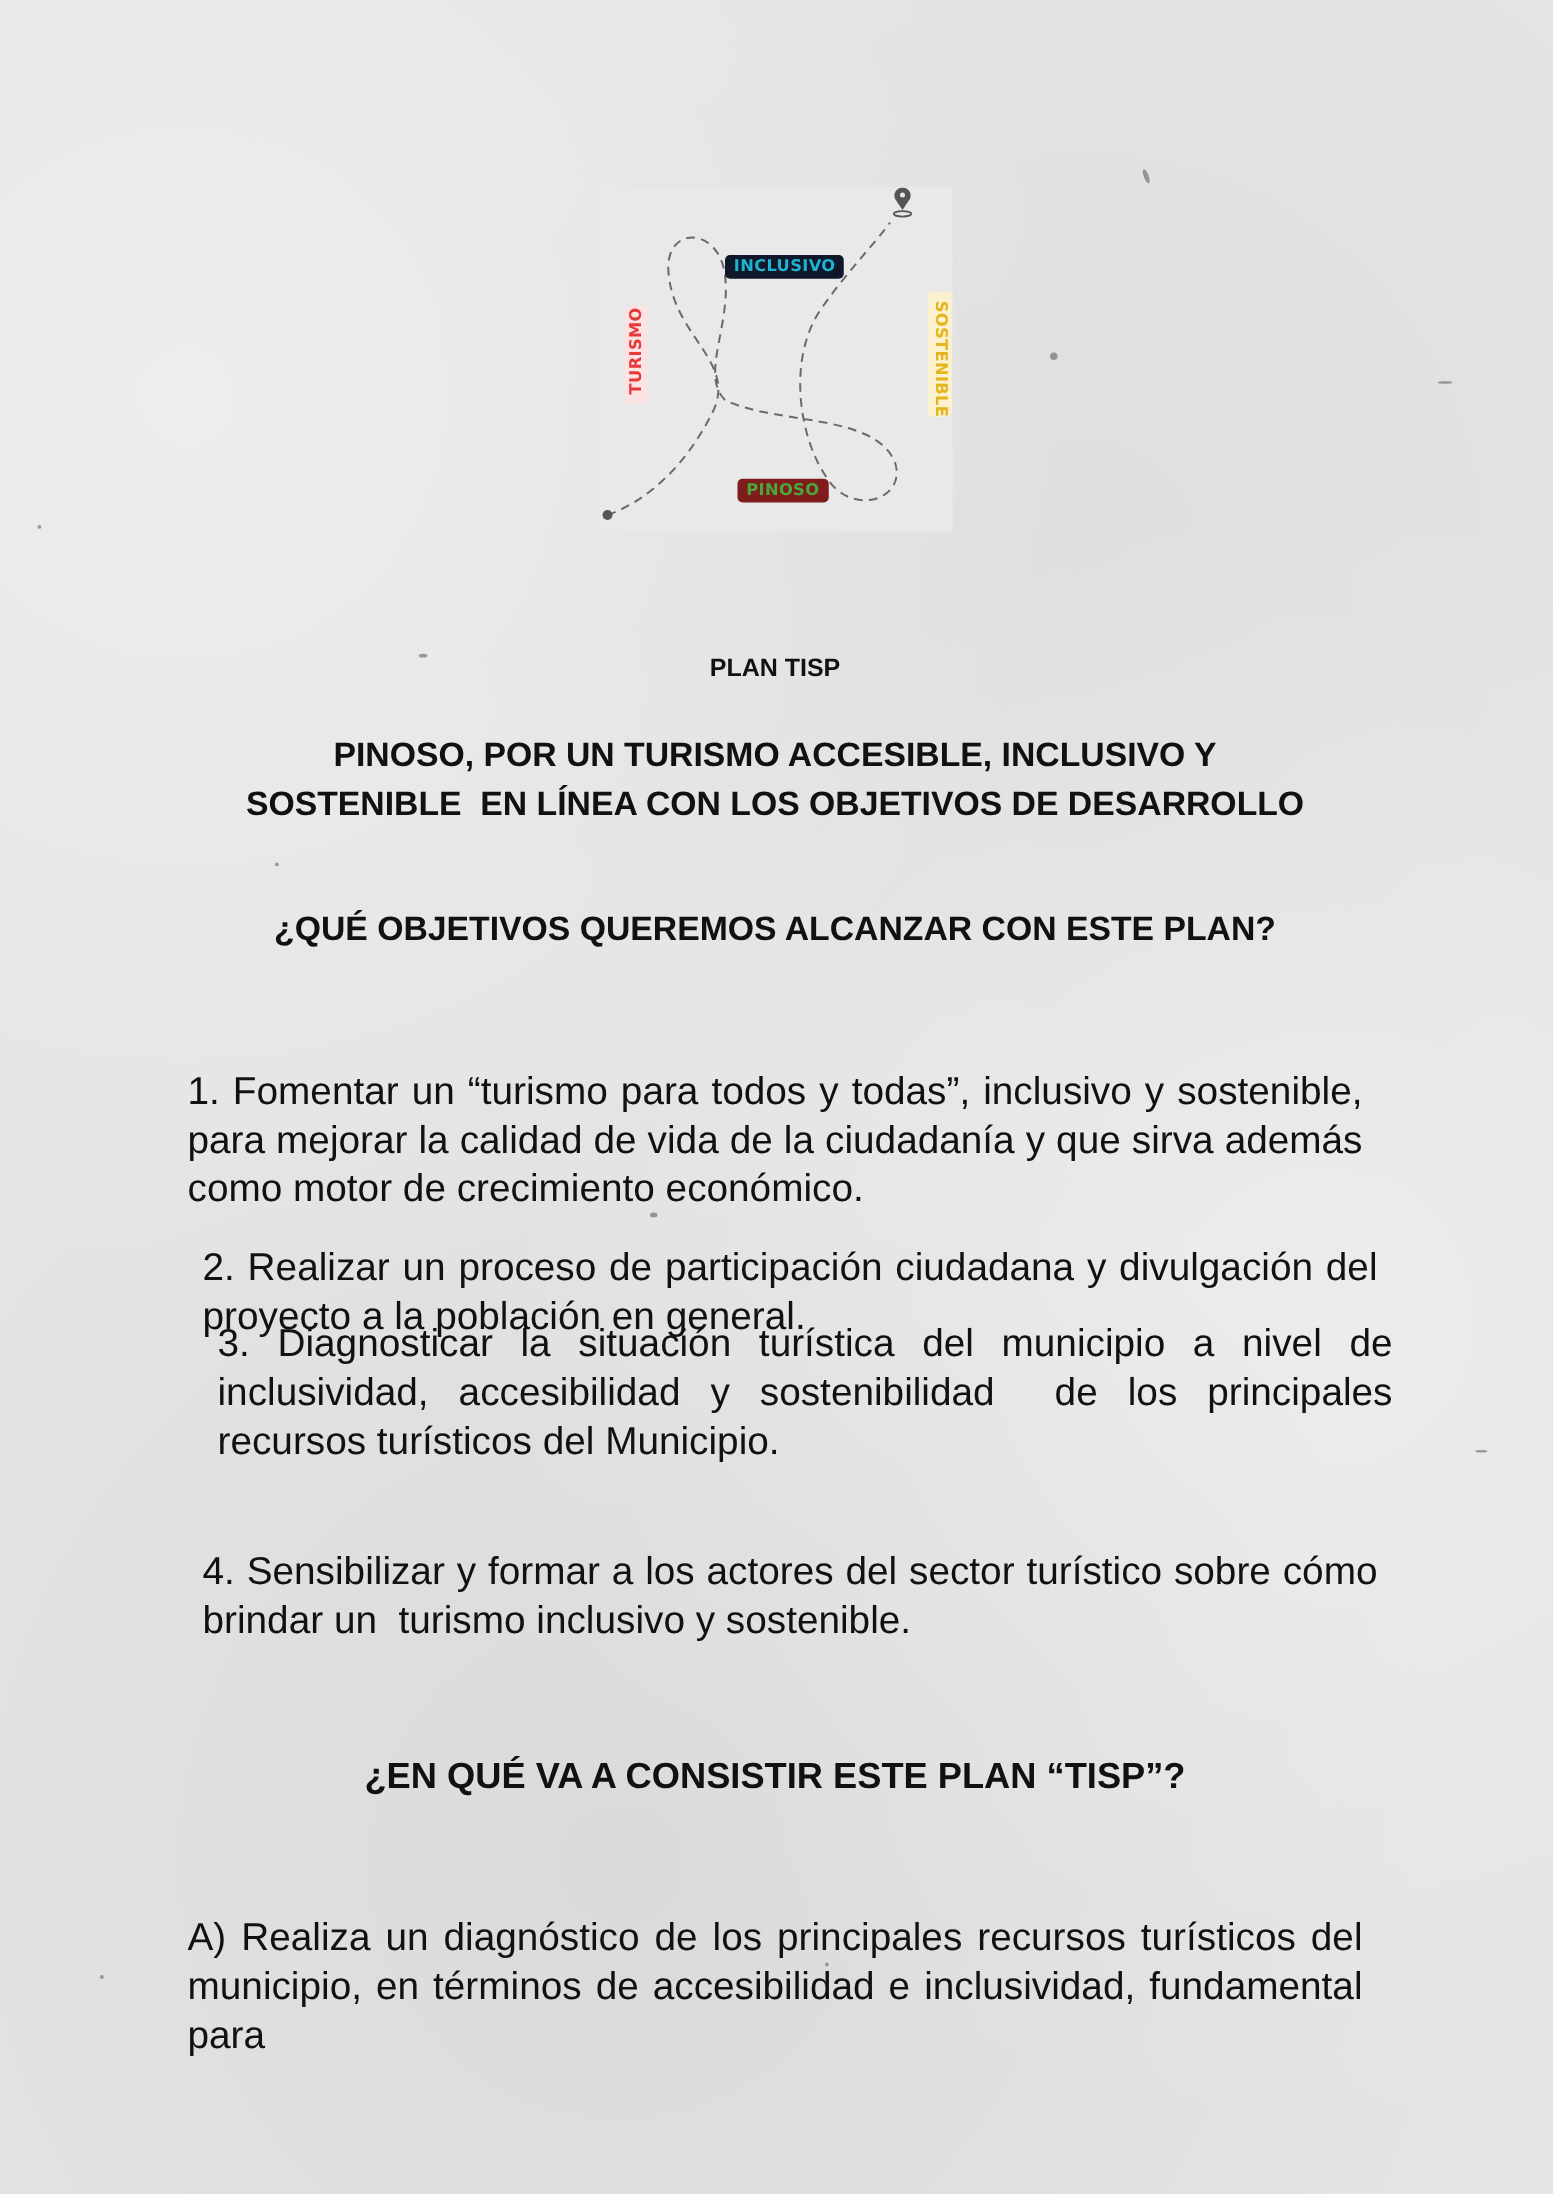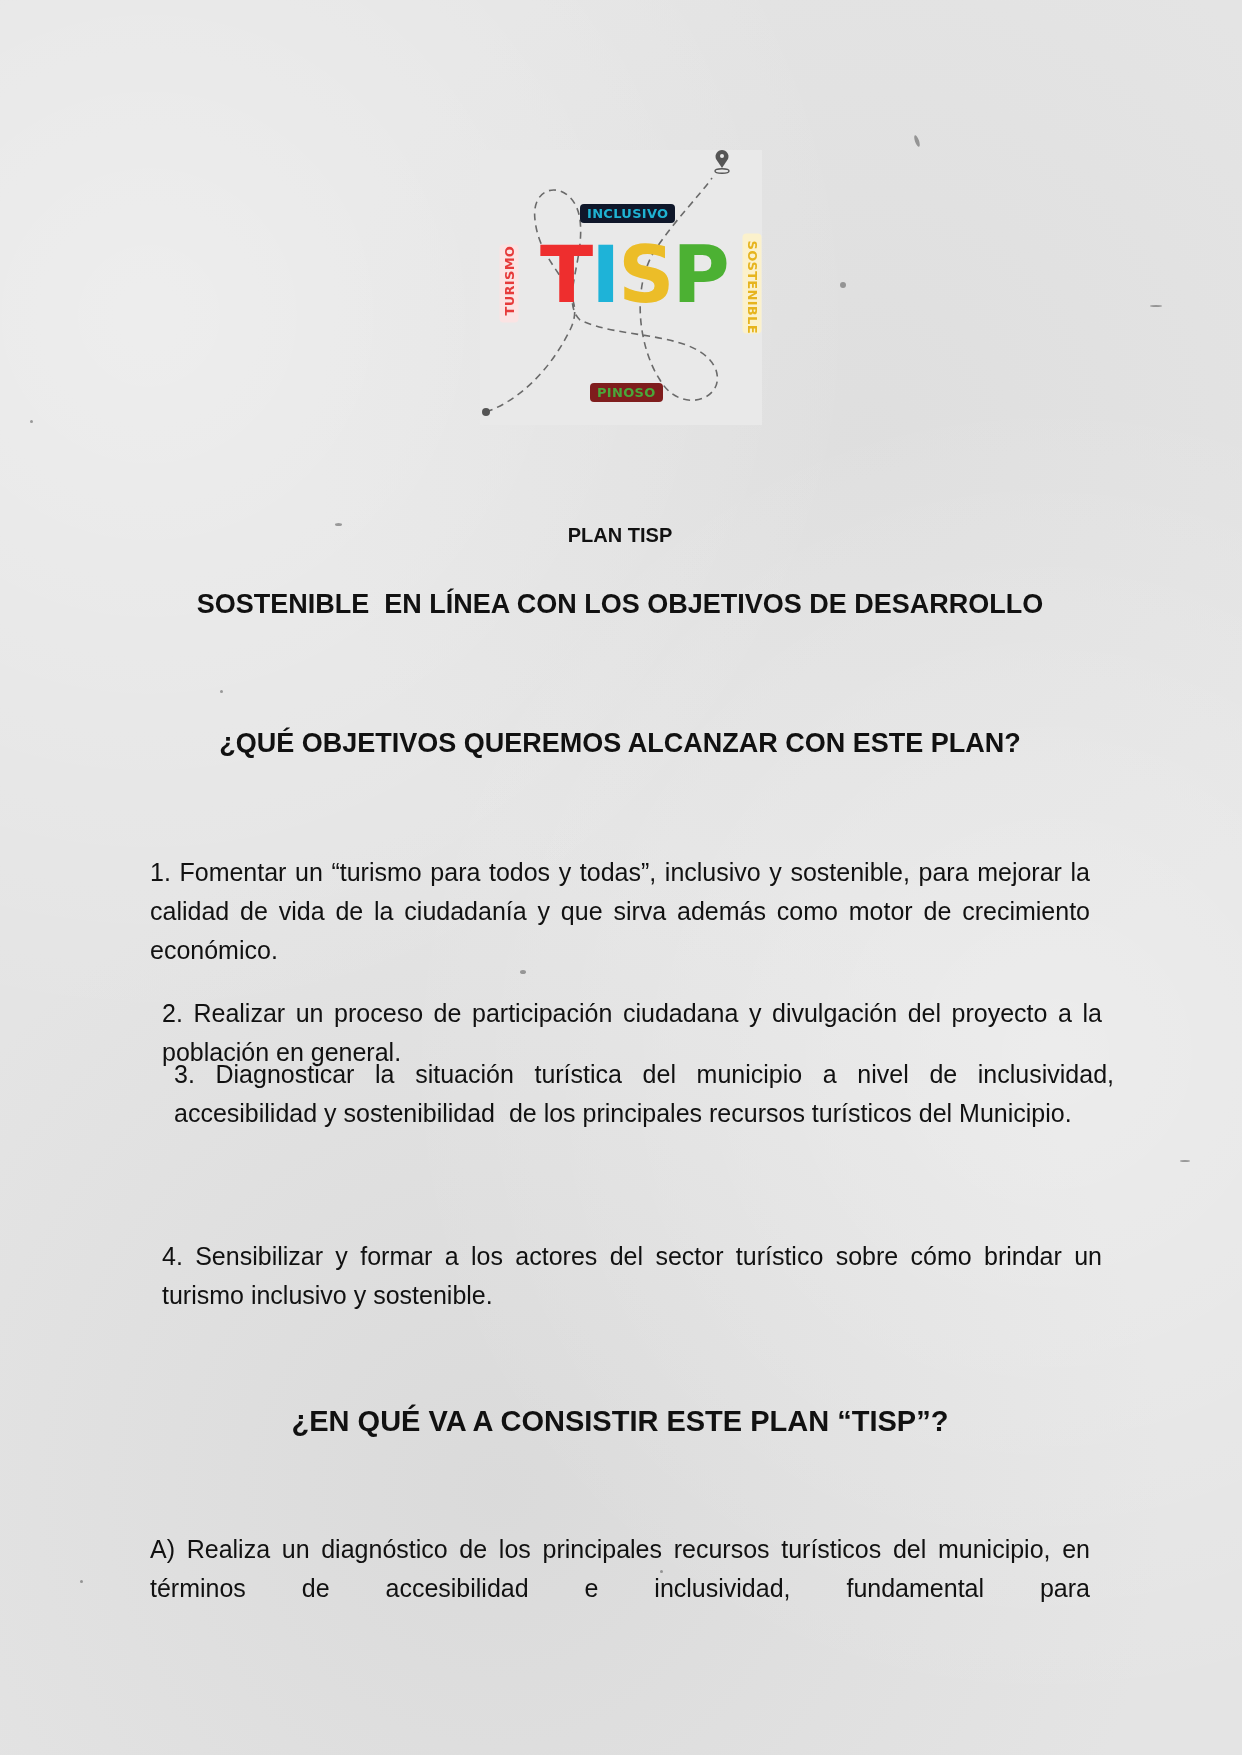--- a/index.html
+++ b/index.html
@@ -59,21 +59,21 @@
     .c-p { color: #4cb133; }
 
     .center { position: absolute; left: 150px; width: 940px; text-align: center; font-weight: bold; }
     .h-plan { top: 524px; font-size: 20px; }
     .h-title { top: 585px; font-size: 27px; line-height: 39px; }
     .h-question { top: 728px; font-size: 27px; }
     .h-section2 { top: 1405px; font-size: 29px; }
 
     .para {
       position: absolute; left: 150px; width: 940px;
-      font-size: 25px; line-height: 39px;
+      font-size: 31px; line-height: 39px;
       text-align: justify;
       margin: 0;
     }
     .p1 { top: 853px; }
     .p2 { top: 994px; }
     .p3 { top: 1055px; }
     .p4 { top: 1237px; }
     .pA { top: 1530px; }
     .indent1 { padding-left: 12px; }
     .indent2 { padding-left: 24px; }
@@ -99,28 +99,26 @@
     <g>
       <ellipse cx="242" cy="21" rx="7" ry="2.2" fill="none" stroke="#555" stroke-width="1.4"></ellipse>
       <path d="M242 18 L236 9 A6.5 6.5 0 1 1 248 9 Z" fill="#555"></path>
       <circle cx="242" cy="6" r="2" fill="#e9e9e9"></circle>
     </g>
   </svg>
   <div class="tag tag-inclusivo">INCLUSIVO</div>
   <div class="tag tag-turismo">TURISMO</div>
   <div class="tag tag-sostenible">SOSTENIBLE</div>
   <div class="tag tag-pinoso">PINOSO</div>
-  <div class="tisp">
-    <span class="c-t">T</span><span class="c-i">I</span><span class="c-s">S</span><span class="c-p">P</span>
-  </div>
 </div>
 
 <div class="center h-plan">PLAN TISP</div>
 
 <div class="center h-title">
+  <div>PINOSO, POR UN TURISMO ACCESIBLE, INCLUSIVO Y</div>
   <div style="white-space:pre;">SOSTENIBLE  EN LÍNEA CON LOS OBJETIVOS DE DESARROLLO</div>
 </div>
 
 <div class="center h-question">¿QUÉ OBJETIVOS QUEREMOS ALCANZAR CON ESTE PLAN?</div>
 
 <p class="para p1">1. Fomentar un “turismo para todos y todas”, inclusivo y sostenible, para mejorar la calidad de vida de la ciudadanía y que sirva además como motor de crecimiento económico.</p>
 <p class="para p2 indent1">2. Realizar un proceso de participación ciudadana y divulgación del proyecto a la población en general.</p>
 <p class="para p3 indent2" style="white-space:pre-wrap;">3. Diagnosticar la situación turística del municipio a nivel de inclusividad, accesibilidad y sostenibilidad  de los principales recursos turísticos del Municipio.</p>
 <p class="para p4 indent1" style="white-space:pre-wrap;">4. Sensibilizar y formar a los actores del sector turístico sobre cómo brindar un  turismo inclusivo y sostenible.</p>
 

